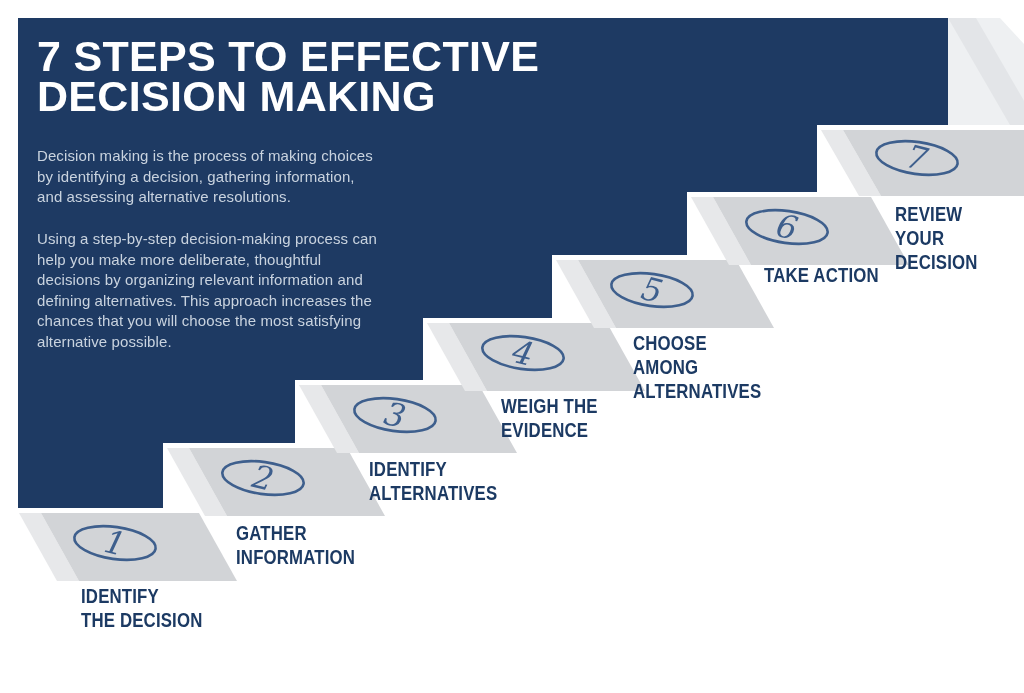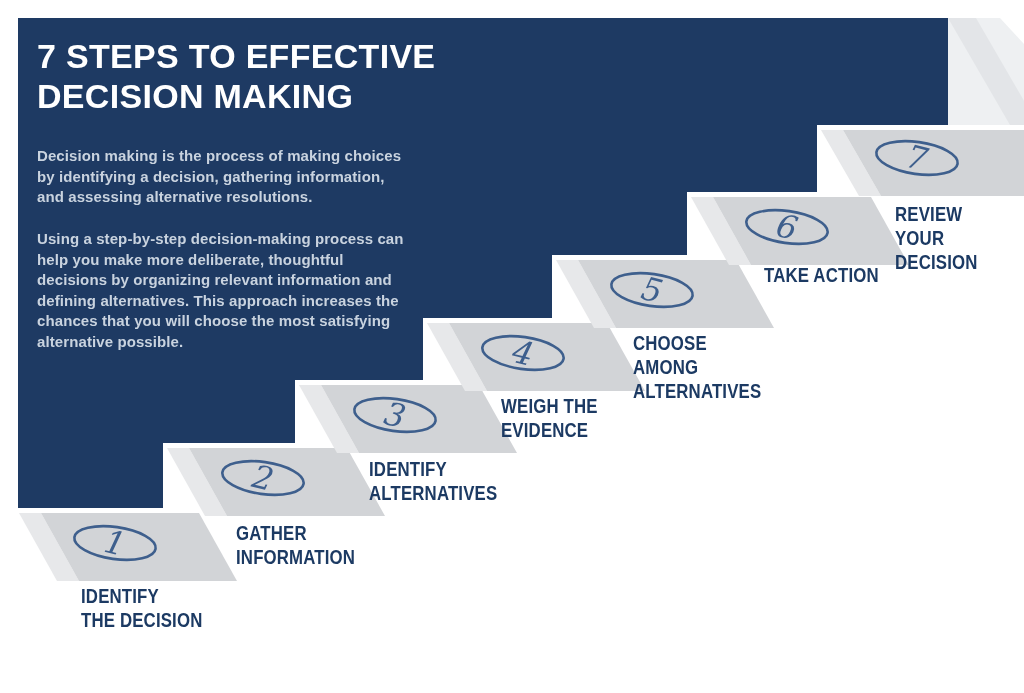--- a/index.html
+++ b/index.html
@@ -24,27 +24,27 @@
   .badge{fill:none;stroke:var(--color-accent);stroke-width:2.6px;}
   .num{
     fill:var(--color-accent);
     font-family:"DejaVu Serif", serif;
     font-style:italic;font-size:32px;
     text-anchor:middle;
   }
   .title{
     position:absolute;left:37px;top:36px;width:560px;
     color:var(--color-title);
-    font-size:34px;line-height:40px;font-weight:700;letter-spacing:.3px;
+    font-size:43px;line-height:40px;font-weight:700;letter-spacing:.3px;
     white-space:pre-line;
   }
   .intro{
     position:absolute;left:37px;width:430px;
     color:var(--color-intro_text);
-    font-size:15px;line-height:20.5px;font-weight:700;letter-spacing:.1px;
+    font-size:15px;line-height:20.5px;font-weight:400;letter-spacing:.1px;
     white-space:pre-line;
   }
   .intro.p1{top:146px;}
   .intro.p2{top:229px;}
   .step-label{
     position:absolute;
     color:var(--color-label);
     font-size:20px;line-height:24px;font-weight:700;letter-spacing:.2px;
     white-space:pre-line;
     transform:scaleX(.84);transform-origin:0 0;

